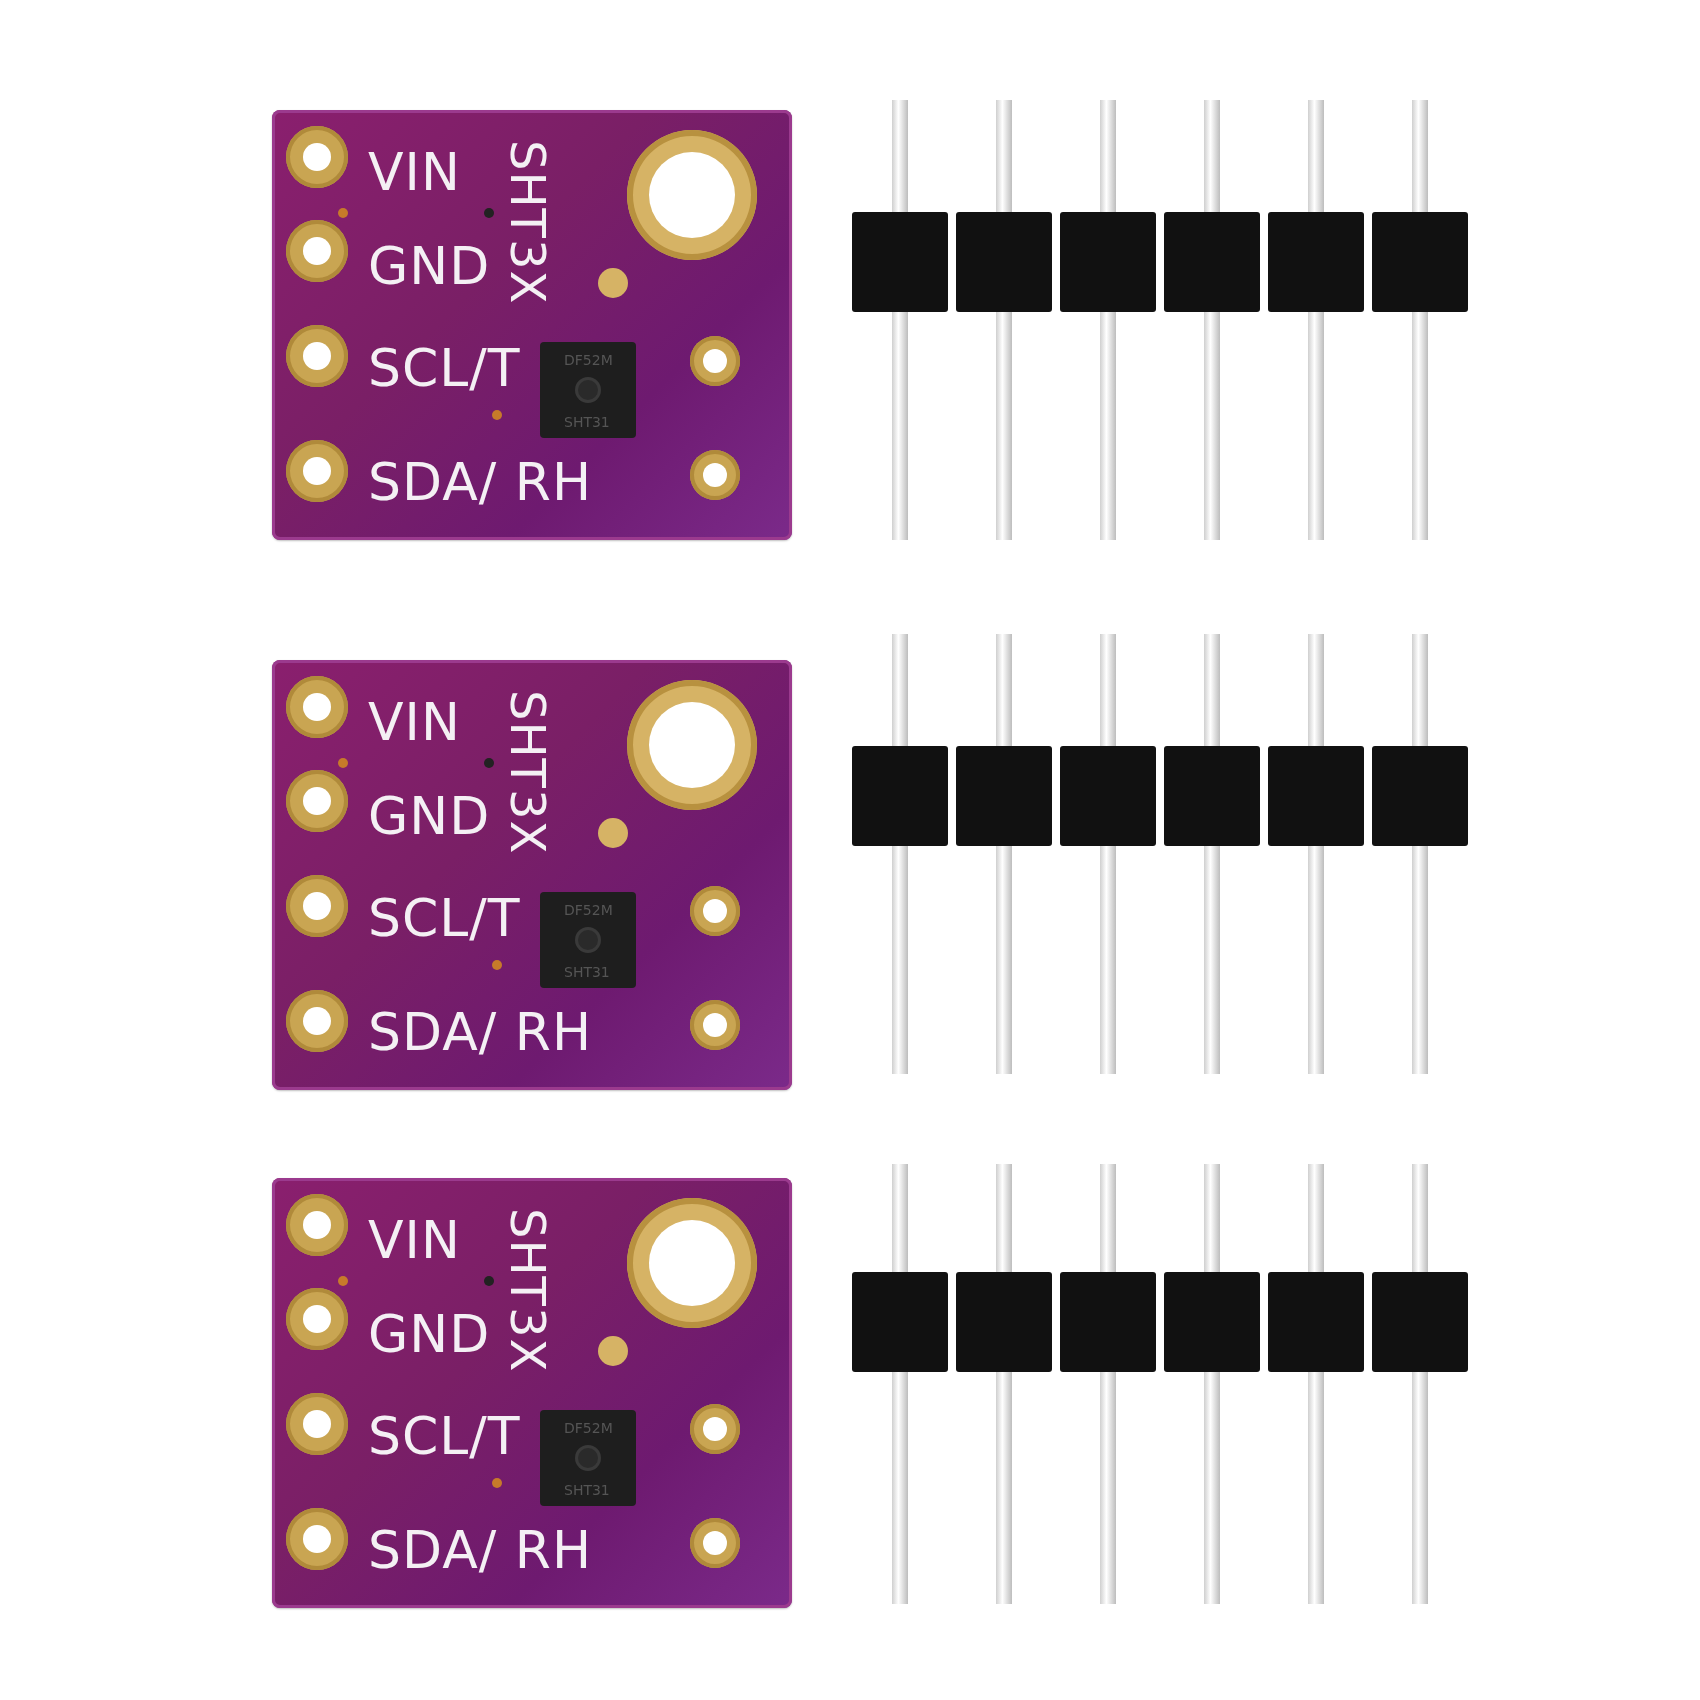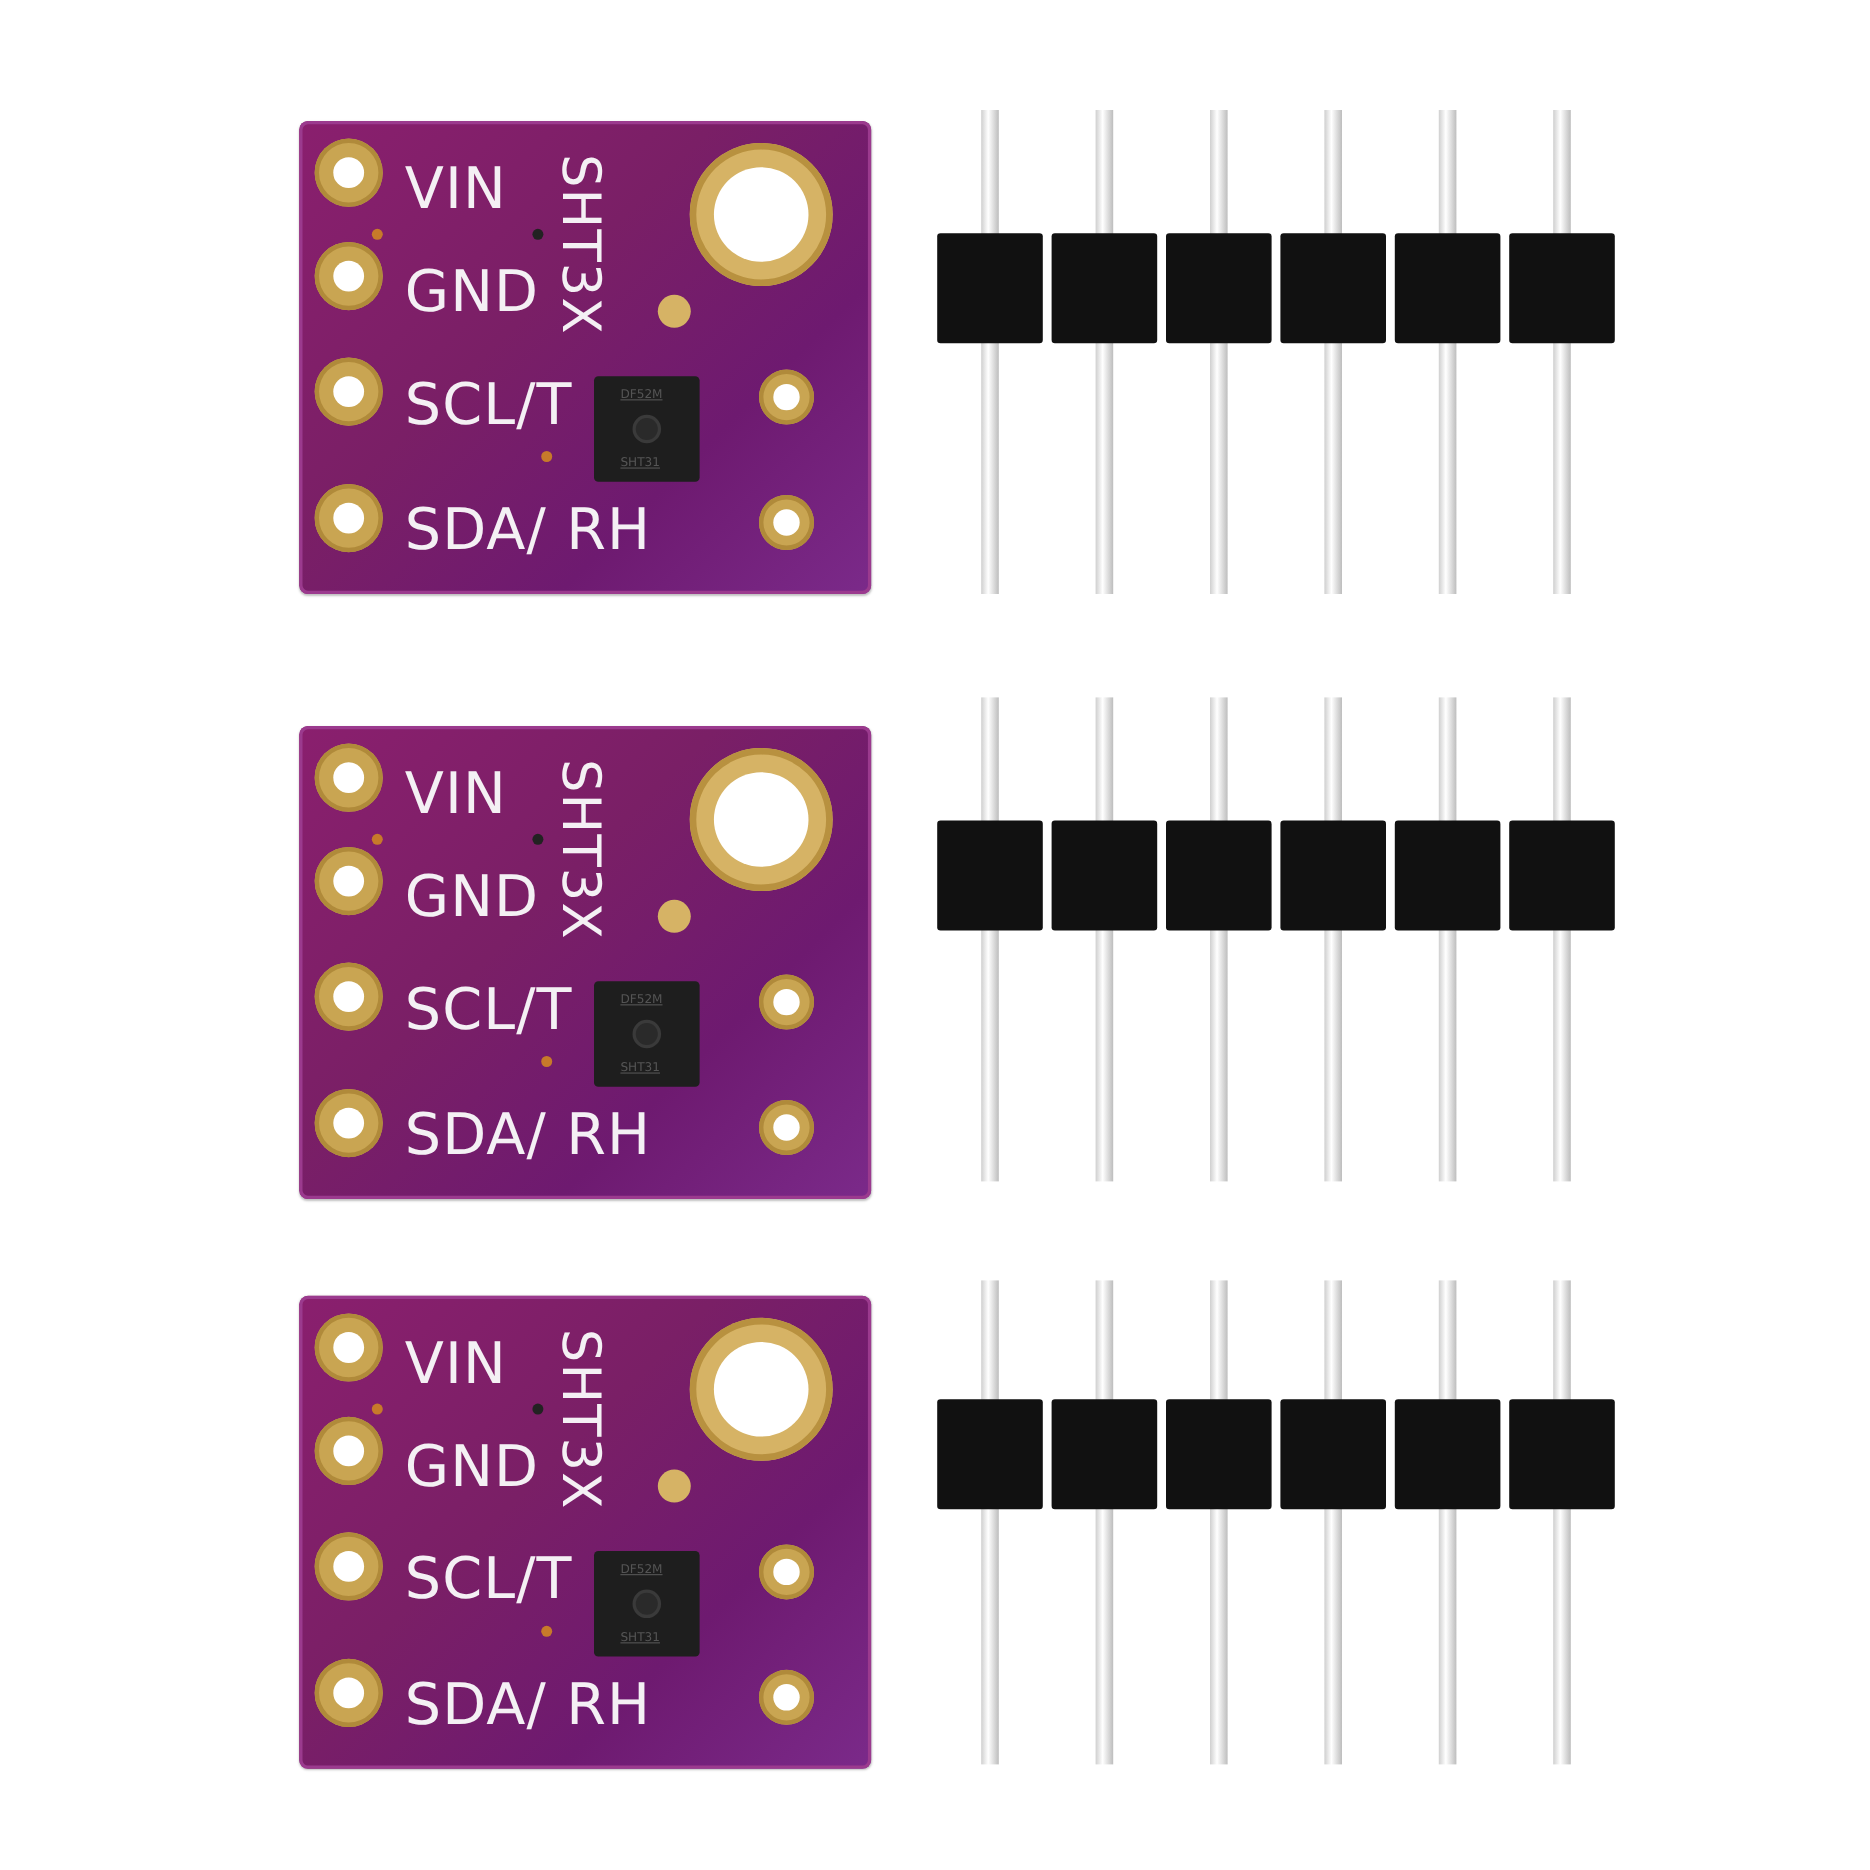--- a/index.html
+++ b/index.html
@@ -13,21 +13,21 @@
   .pad::after{content:"";position:absolute;left:17px;top:17px;width:28px;height:28px;border-radius:50%;background:#ffffff;}
   .pad.small{width:50px;height:50px;}
   .pad.small::after{left:13px;top:13px;width:24px;height:24px;}
   .bigpad{position:absolute;width:130px;height:130px;border-radius:50%;background:#d6b365;box-shadow:inset 0 0 0 6px #b8913f;}
   .bigpad::after{content:"";position:absolute;left:22px;top:22px;width:86px;height:86px;border-radius:50%;background:#ffffff;}
   .dotpad{position:absolute;width:30px;height:30px;border-radius:50%;background:#d6b365;}
   .label{position:absolute;color:#f4f0f4;font-family:"DejaVu Sans",sans-serif;font-size:52px;font-weight:normal;letter-spacing:1px;line-height:1;}
   .vlabel{position:absolute;color:#f4f0f4;font-size:48px;line-height:1;transform:rotate(90deg);transform-origin:left top;letter-spacing:1px;}
   .chip{position:absolute;width:96px;height:96px;background:#1e1e1e;border-radius:4px;}
   .chip .port{position:absolute;left:38px;top:38px;width:20px;height:20px;border-radius:50%;background:#2a2a2a;box-shadow:0 0 0 3px #3a3a3a;}
-  .chip .txt{position:absolute;color:#555;font-size:11px;left:24px;text-decoration:underline;}
+  .chip .txt{position:absolute;color:#555;font-size:14px;left:24px;}
   .pin-leg{position:absolute;width:16px;background:linear-gradient(90deg,#cfcfcf,#ffffff 40%,#bdbdbd);}
   .header-body{position:absolute;height:100px;width:96px;background:#111;border-radius:3px;}
   .via{position:absolute;width:10px;height:10px;border-radius:50%;background:#c77a2a;}
 </style>
 </head>
 <body>
 
 <div class="row" style="top:0;">
   <div class="board" style="top:110px;">
     <div class="pad" style="left:14px;top:16px;"></div>

